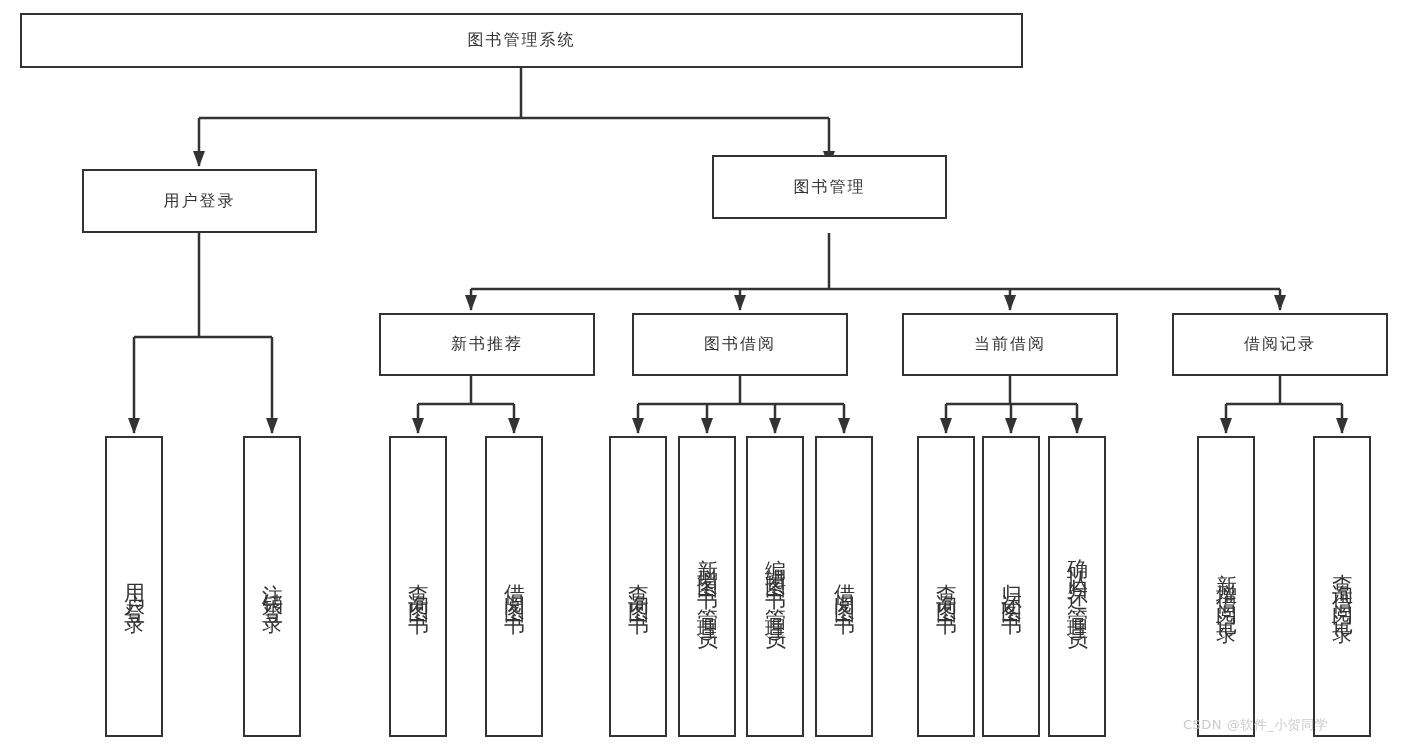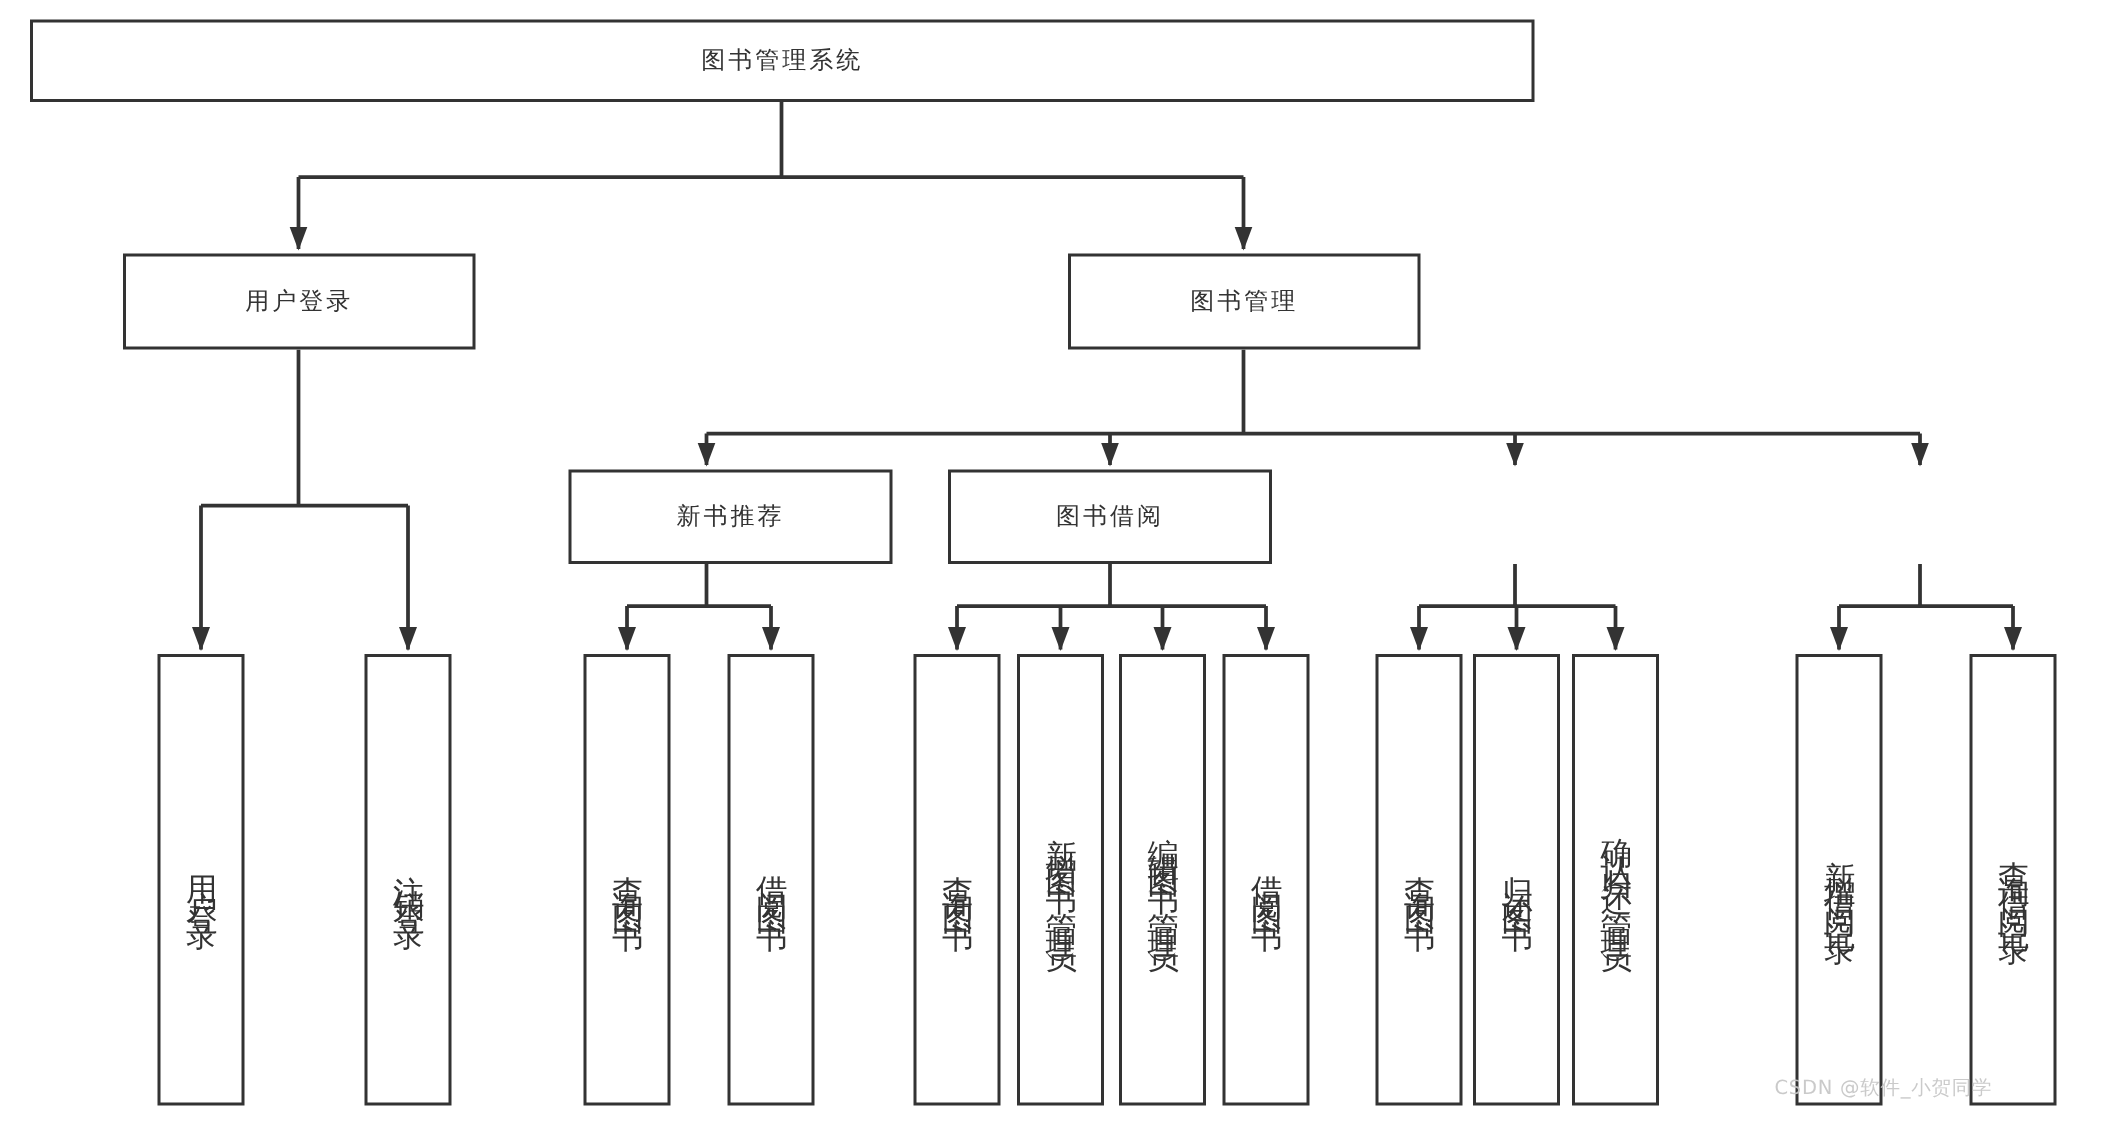--- a/index.html
+++ b/index.html
@@ -141,30 +141,36 @@
     </g>
   </svg>
 
   <div class="hbox" style="left:20px; top:13px; width:1003px; height:55px;">
     <span class="label">图书管理系统</span>
   </div>
 
   <div class="hbox" style="left:82px; top:169px; width:235px; height:64px;">
     <span class="label">用户登录</span>
   </div>
-  <div class="hbox" style="left:712px; top:169px; width:235px; height:64px;">
+  <div class="hbox" style="left:712px; top:155px; width:235px; height:64px;">
     <span class="label">图书管理</span>
   </div>
 
   <div class="hbox" style="left:379px; top:313px; width:216px; height:63px;font-family:Liberation Mono, monospace;">
     <span class="label">新书推荐</span>
   </div>
   <div class="hbox" style="left:632px; top:313px; width:216px; height:63px;">
     <span class="label">图书借阅</span>
   </div>
+  <div class="hbox" style="left:902px; top:313px; width:216px; height:63px;">
+    <span class="label">当前借阅</span>
+  </div>
+  <div class="hbox" style="left:1172px; top:313px; width:216px; height:63px;">
+    <span class="label">借阅记录</span>
+  </div>
 
   <div class="vbox" style="left:105px;">
     <span class="vlabel">用户登录</span>
   </div>
   <div class="vbox" style="left:243px;">
     <span class="vlabel">注销登录</span>
   </div>
 
   <div class="vbox" style="left:389px;">
     <span class="vlabel">查询图书</span>

